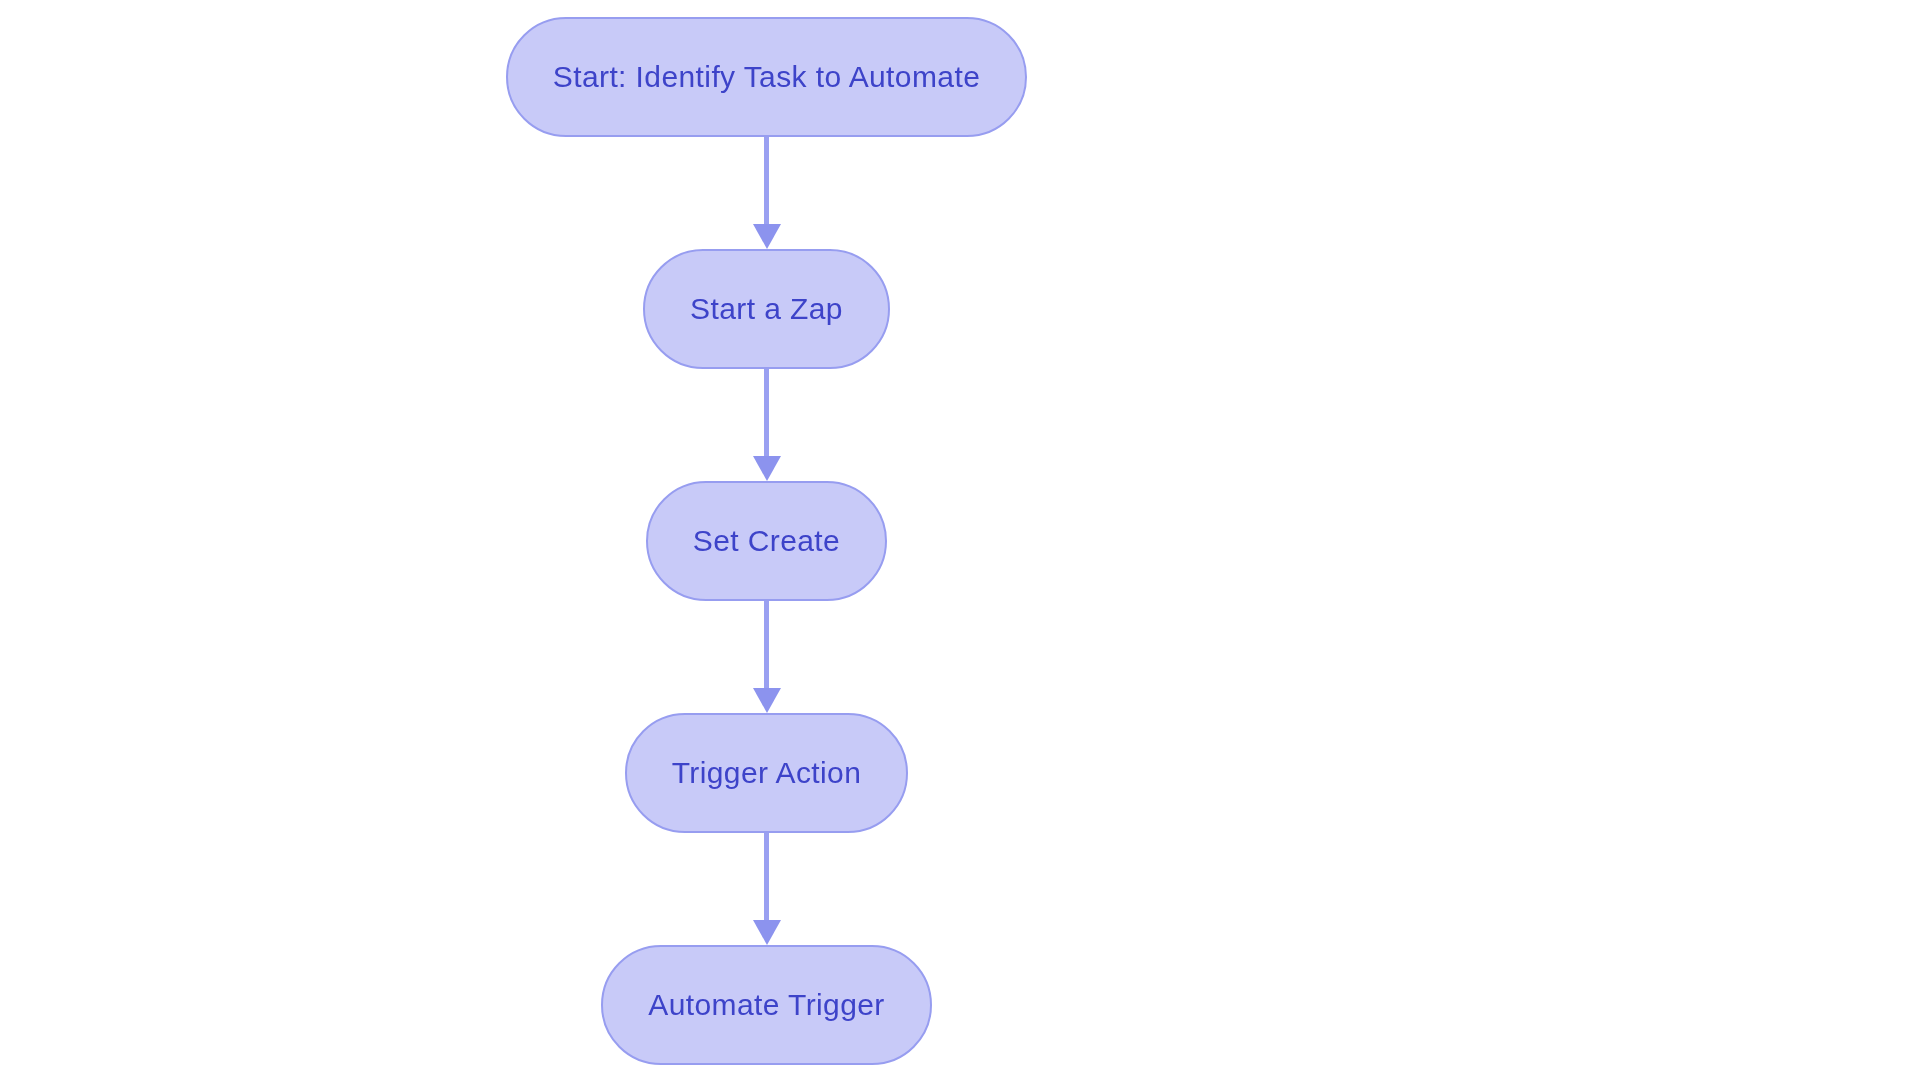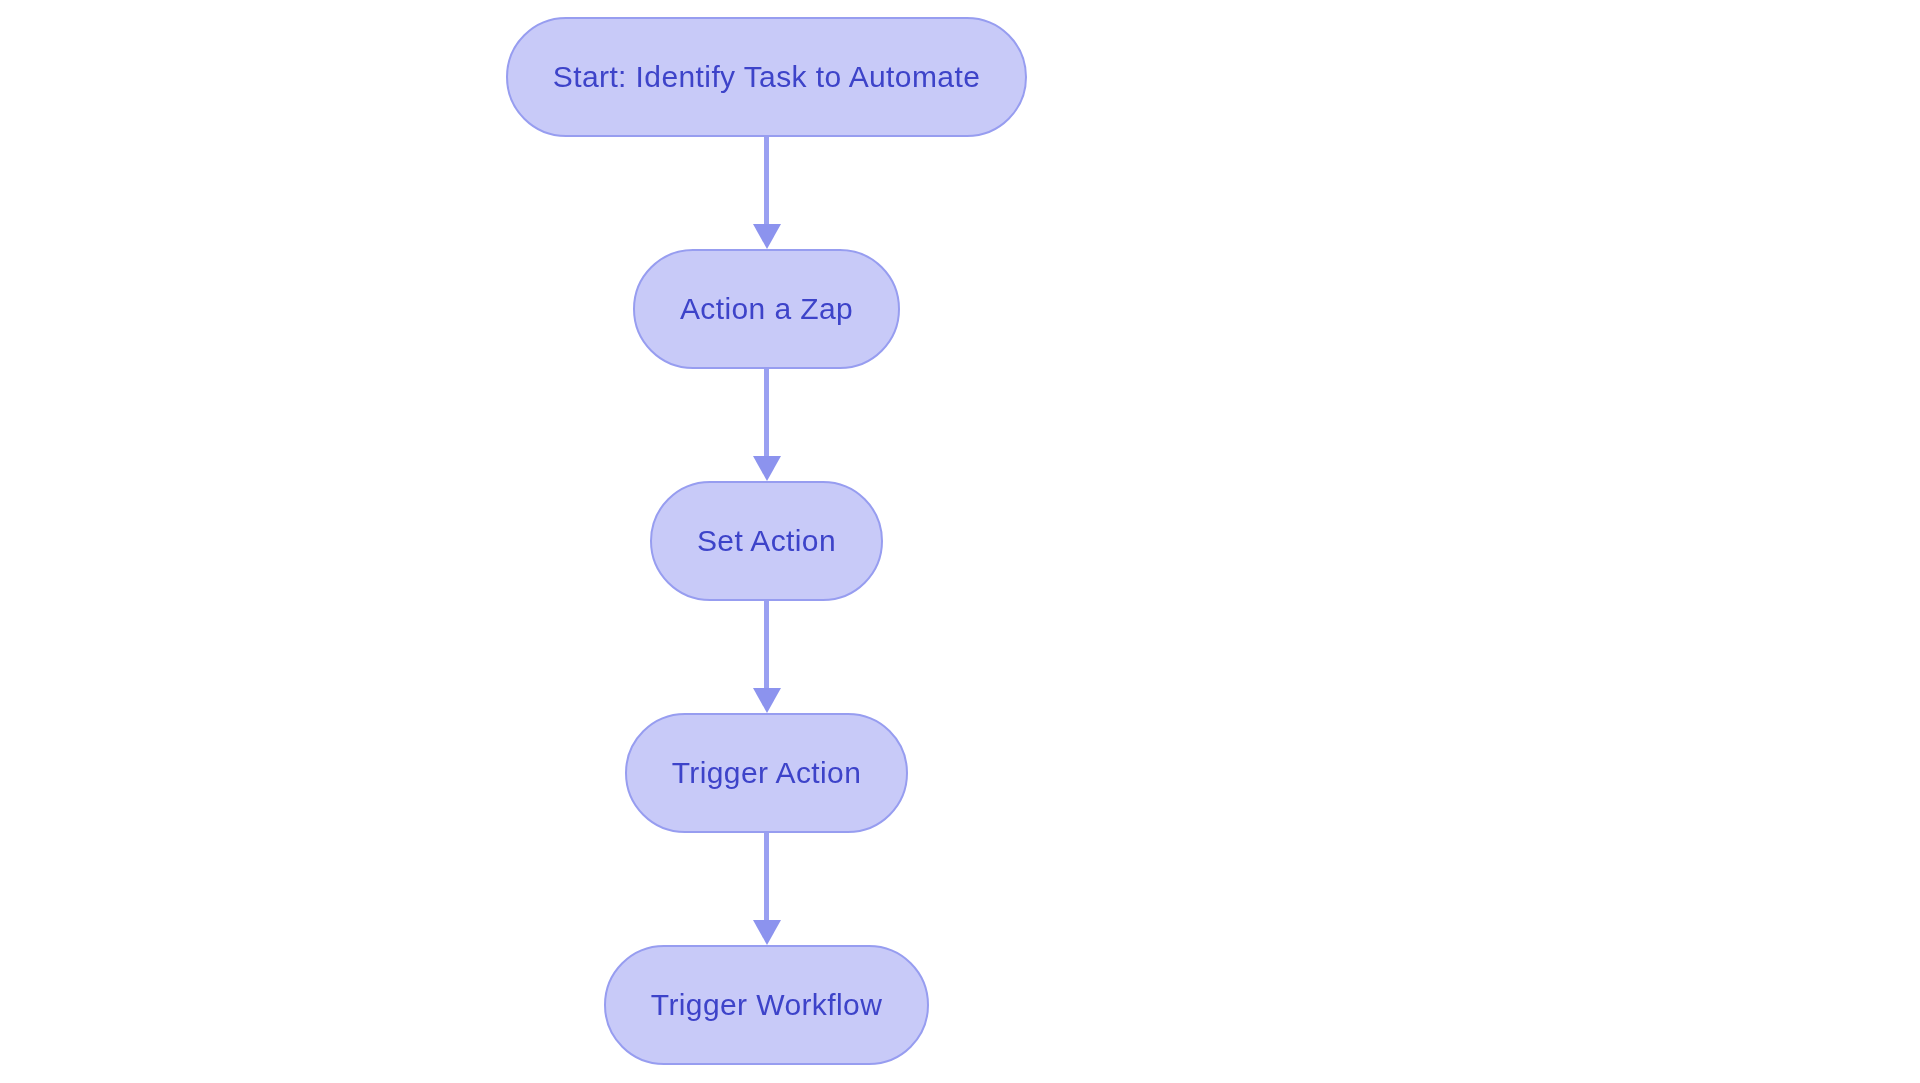--- a/index.html
+++ b/index.html
@@ -72,43 +72,43 @@
   <div class="node">
     <span>Start: Identify Task to Automate</span>
   </div>
 
   <div class="edge">
     <div class="line"></div>
     <div class="head"></div>
   </div>
 
   <div class="node">
-    <span>Action a Zap</span>
+    <span>Start a Zap</span>
   </div>
 
   <div class="edge">
     <div class="line"></div>
     <div class="head"></div>
   </div>
 
   <div class="node">
-    <span>Set Action</span>
+    <span>Set Create</span>
   </div>
 
   <div class="edge">
     <div class="line"></div>
     <div class="head"></div>
   </div>
 
   <div class="node">
     <span>Trigger Action</span>
   </div>
 
   <div class="edge">
     <div class="line"></div>
     <div class="head"></div>
   </div>
 
   <div class="node">
-    <span>Trigger Workflow</span>
+    <span>Automate Trigger</span>
   </div>
 
 </div>
 
 </body></html>

